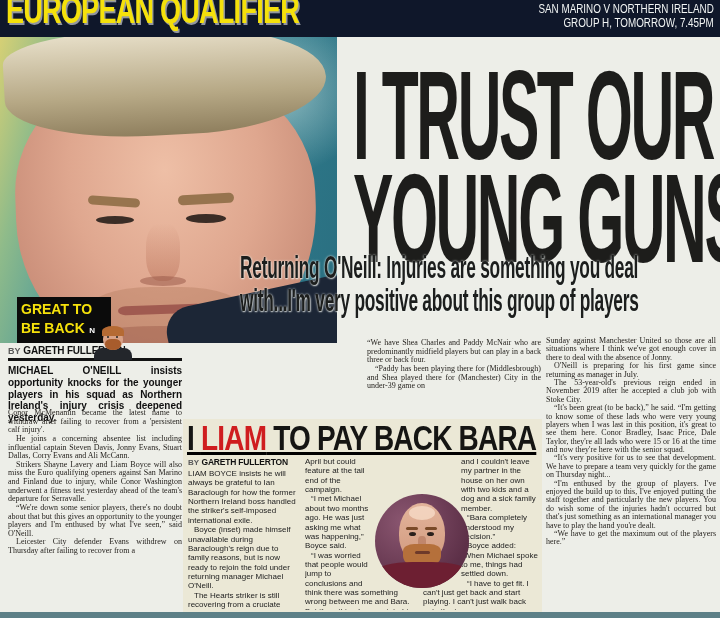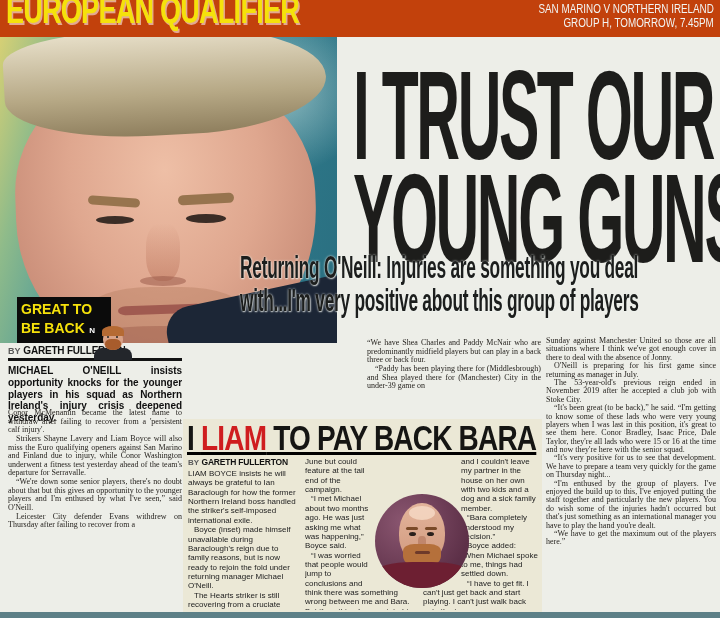--- a/index.html
+++ b/index.html
@@ -1,19 +1,19 @@
 <!DOCTYPE html>
 <html><head>
 <meta charset="utf-8">
 <style>
   html,body{margin:0;padding:0;background:#ffffff;}
   #page{position:relative;width:720px;height:618px;overflow:hidden;background:#ffffff;
         font-family:"Liberation Sans",sans-serif;}
   
-  .banner{position:absolute;left:0;top:0;width:720px;height:45px;background:#c2410c;overflow:hidden;}
+  .banner{position:absolute;left:0;top:0;width:720px;height:45px;background:#0f172a;overflow:hidden;}
   .banner-title{position:absolute;left:6px;top:-9px;font-weight:900;font-size:38px;line-height:1;
         color:#f5e10b;letter-spacing:-1px;white-space:nowrap;transform:scaleX(0.71);
         transform-origin:left top;text-shadow:2px 2px 0 rgba(255,255,255,.55);}
   .fixture{position:absolute;right:6px;top:2px;text-align:right;color:#f2f5f4;font-size:12px;
         line-height:1.2;font-weight:400;letter-spacing:0;transform:scaleX(0.82);transform-origin:right top;}
   
   .main-bg{position:absolute;left:0;top:37px;width:720px;height:575px;background:#edeee8;}
   
   .photo{position:absolute;left:0;top:37px;width:337px;height:306px;margin:0;overflow:hidden;background:#3b8490;}
   .photo div{position:absolute;}
@@ -171,20 +171,21 @@
     <div class="a-hair"></div>
     <div class="a-beard"></div>
     <div class="a-eye1"></div>
     <div class="a-eye2"></div>
   </div>
 
   <p class="intro">MICHAEL O'NEILL insists opportunity knocks for the younger players in his squad as Northern Ireland's injury crisis deepened yesterday.</p>
 
   <div class="serifcol col1">
     <p>Conor McMenamin became the latest name to withdraw after failing to recover from a 'persistent calf injury'.</p>
+    <p>He joins a concerning absentee list including influential captain Steven Davis, Jonny Evans, Stuart Dallas, Corry Evans and Ali McCann.</p>
     <p>Strikers Shayne Lavery and Liam Boyce will also miss the Euro qualifying openers against San Marino and Finland due to injury, while Conor Washington underwent a fitness test yesterday ahead of the team's departure for Serravalle.</p>
     <p>“We're down some senior players, there's no doubt about that but this gives an opportunity to the younger players and I'm enthused by what I've seen,” said O'Neill.</p>
     <p>Leicester City defender Evans withdrew on Thursday after failing to recover from a</p>
   </div>
 
 
   <div class="serifcol col3">
     <p>“We have Shea Charles and Paddy McNair who are predominantly midfield players but can play in a back three or back four.</p>
     <p>“Paddy has been playing there for (Middlesbrough) and Shea played there for (Manchester) City in the under-39 game on</p>
   </div>
@@ -213,21 +214,21 @@
   </div>
 
   <div class="sanscol colA">
     <p>LIAM BOYCE insists he will always be grateful to Ian Baraclough for how the former Northern Ireland boss handled the striker's self-imposed international exile.</p>
     <p>Boyce (inset) made himself unavailable during Baraclough's reign due to family reasons, but is now ready to rejoin the fold under returning manager Michael O'Neill.</p>
     <p>The Hearts striker is still recovering from a cruciate knee injury sustained last</p>
   </div>
 
   <div class="sanscol colB">
     <span class="fl-r"></span>
-    <p>June but could feature at the tail end of the campaign.</p>
+    <p>April but could feature at the tail end of the campaign.</p>
     <p>“I met Michael about two months ago. He was just asking me what was happening,” Boyce said.</p>
     <p>“I was worried that people would jump to conclusions and think there was something wrong between me and Bara. But if anything I appreciate him more for what he did for me.</p>
 
   </div>
 
   <div class="sanscol colC">
     <span class="fl-l"></span>
     <p>and I couldn't leave my partner in the house on her own with two kids and a dog and a sick family member.</p>
     <p>“Bara completely understood my decision.”</p>
     <p>Boyce added: “When Michael spoke to me, things had settled down.</p>

